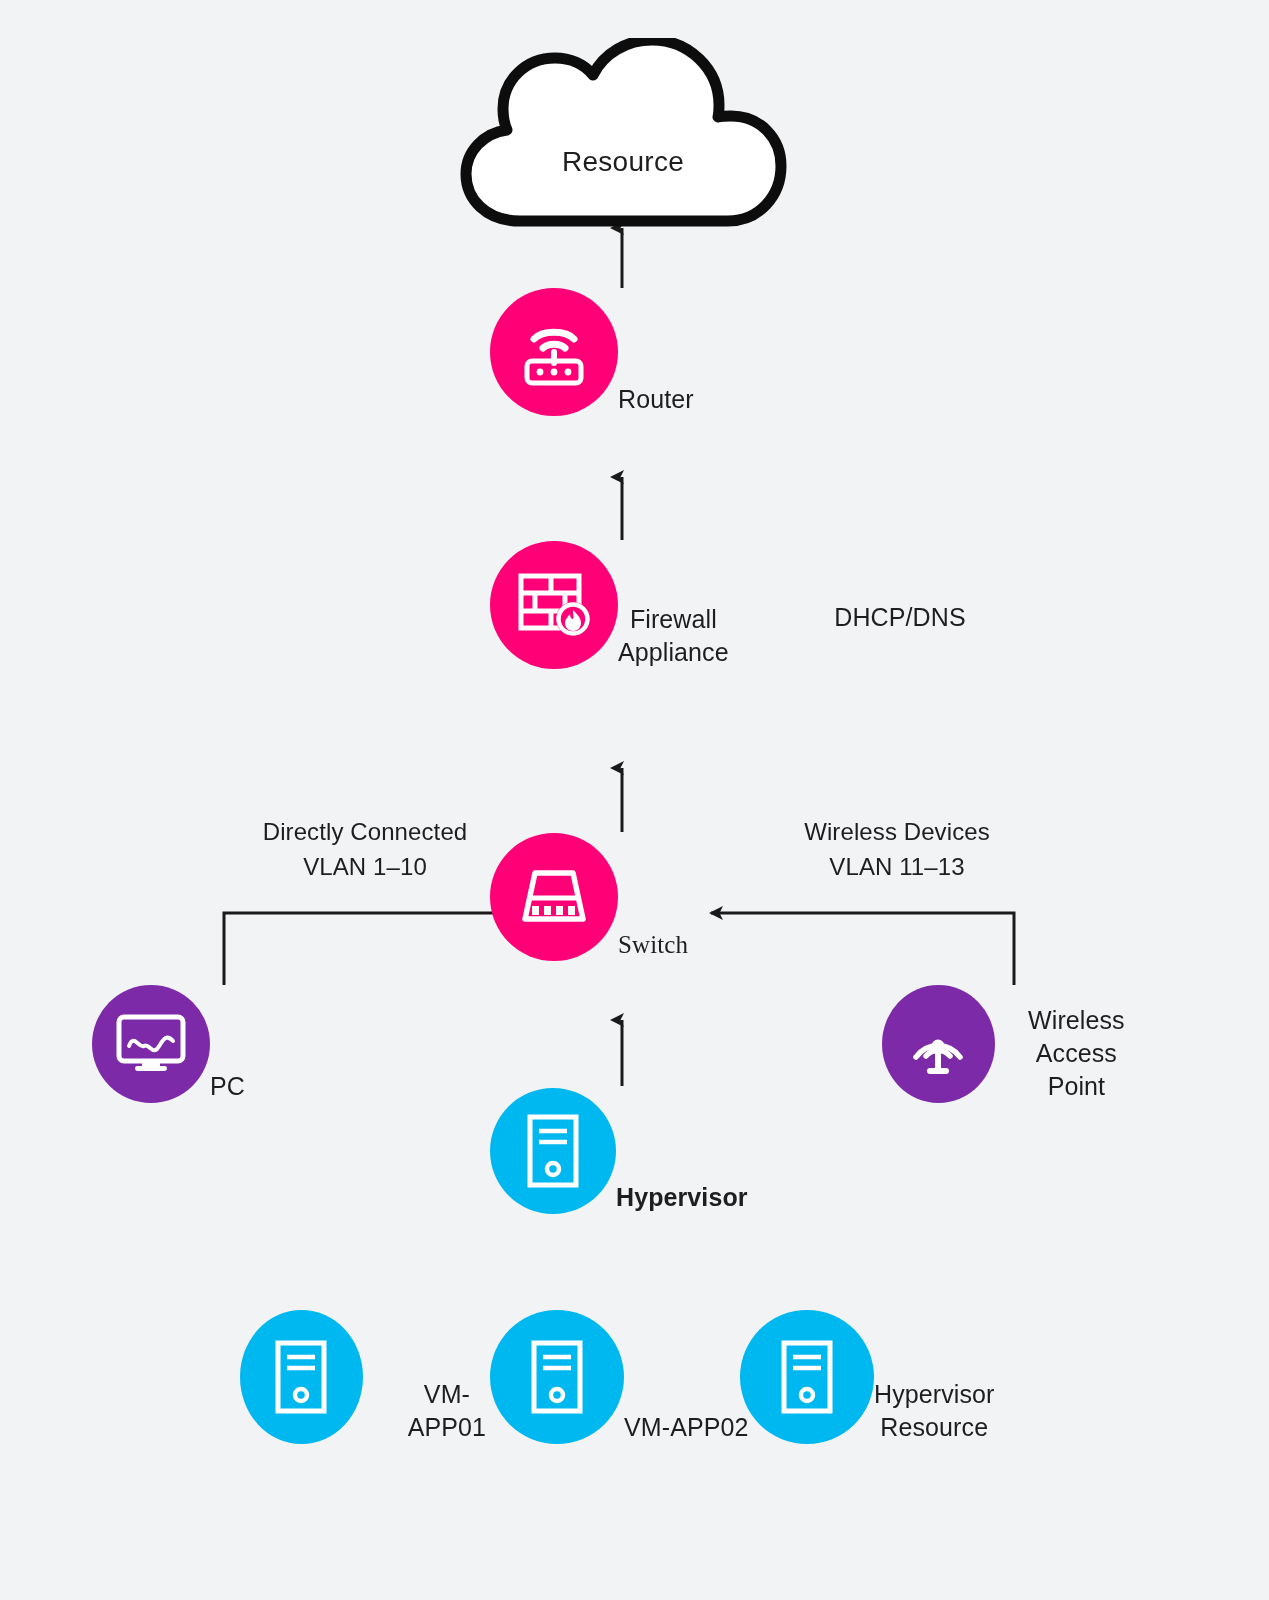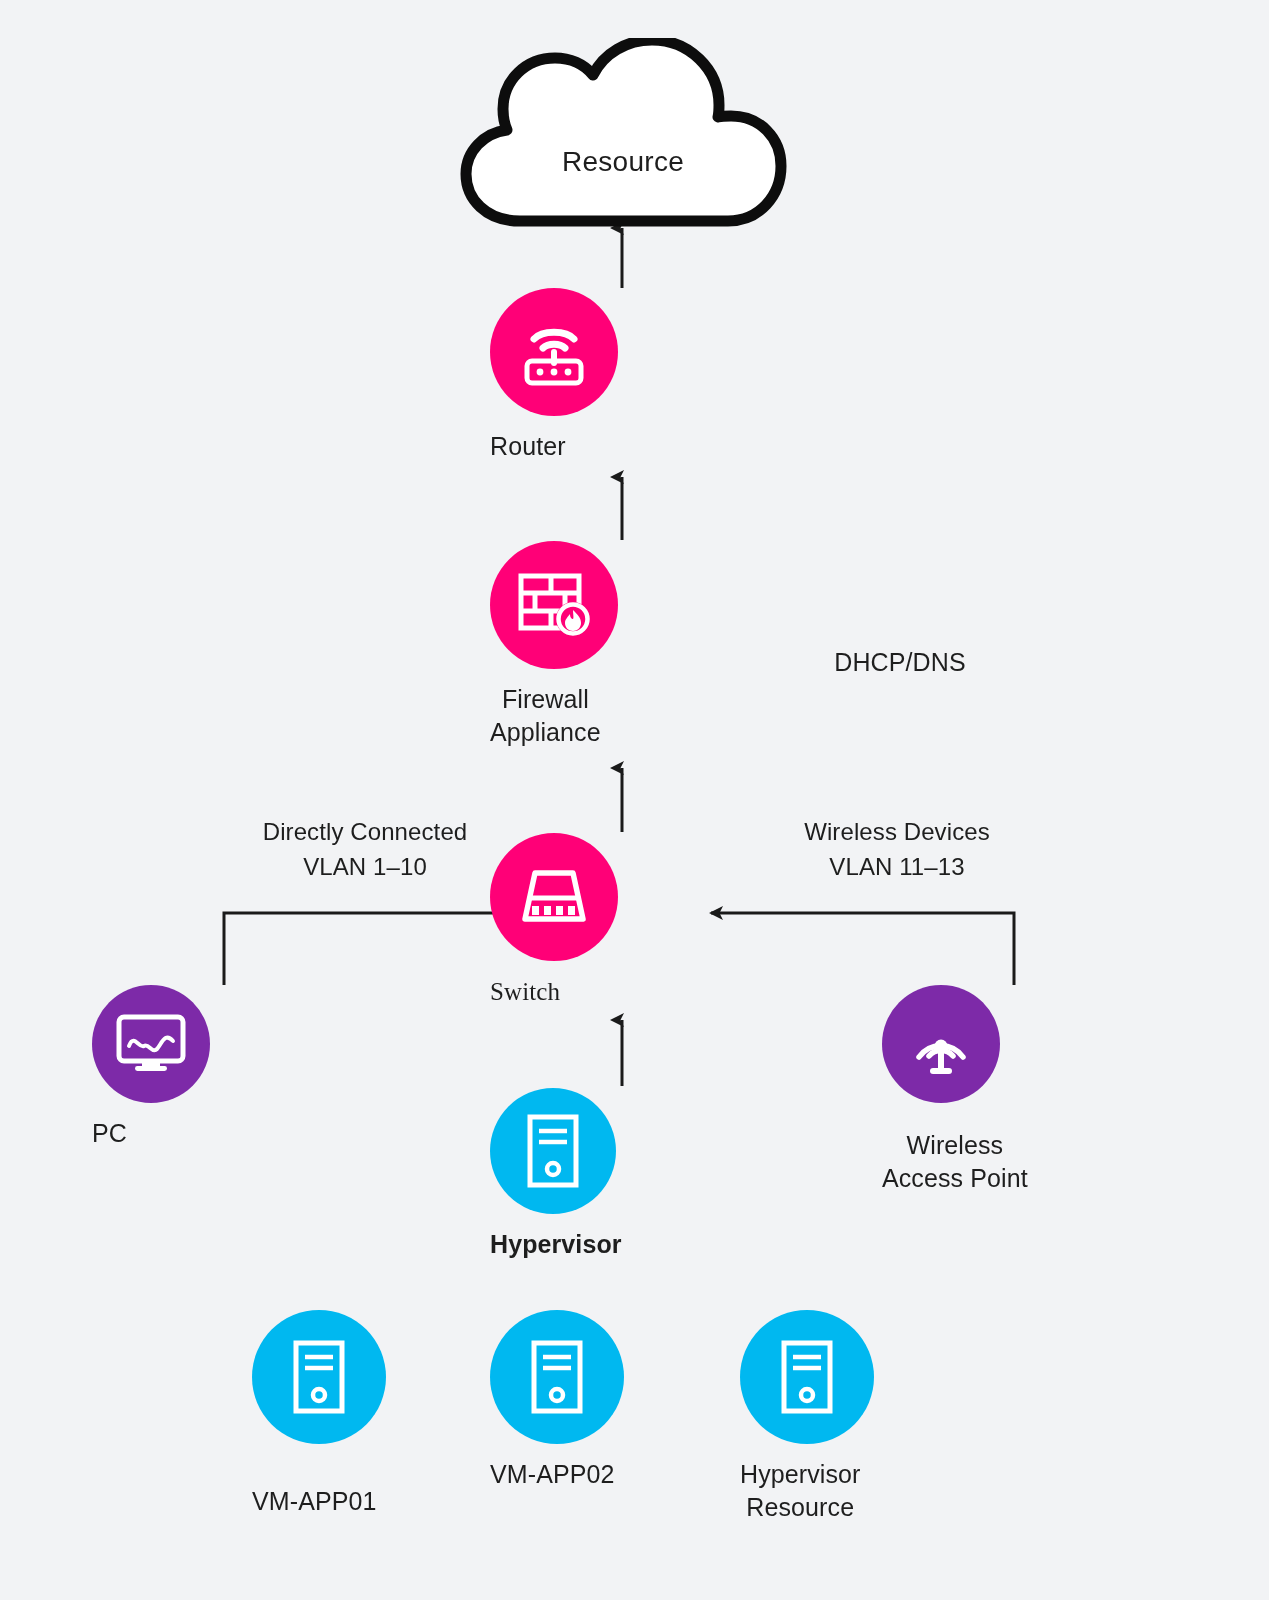--- a/index.html
+++ b/index.html
@@ -23,22 +23,22 @@
     position: absolute;
     left: 0;
     top: 0;
     width: 1269px;
     height: 1600px;
     pointer-events: none;
   }
   .node {
     position: absolute;
     display: flex;
-    flex-direction: column;
-    align-items: flex-start;
+    flex-direction: row;
+    align-items: flex-end;
   }
   .bubble {
     border-radius: 50%;
     display: flex;
     align-items: center;
     justify-content: center;
   }
   .node-label {
     margin-top: 14px;
     font-size: 25px;
@@ -54,21 +54,20 @@
     line-height: 35px;
     text-align: center;
     color: #1e1e1e;
     white-space: pre-line;
     font-weight: 400;
     letter-spacing: 0.1px;
   }
   .edge-label.plain {
     font-weight: 400;
     font-size: 25px;
-    margin-top: 45px;
   }
   .cloud-wrap {
     position: absolute;
     display: flex;
     align-items: center;
     justify-content: center;
   }
   .cloud-text {
     position: absolute;
     font-size: 28px;
@@ -220,21 +219,21 @@
       <svg width="58" height="76" viewBox="0 0 58 76">
         <rect x="6" y="4" width="46" height="68" fill="none" stroke="#fff" stroke-width="5"></rect>
         <line x1="15" y1="18" x2="43" y2="18" stroke="#fff" stroke-width="4.5"></line>
         <line x1="15" y1="29" x2="43" y2="29" stroke="#fff" stroke-width="4.5"></line>
         <circle cx="29" cy="56" r="6" fill="none" stroke="#fff" stroke-width="4.5"></circle>
       </svg>
     </div>
     <div class="node-label">Hypervisor</div>
   </div>
 
-  <div class="node" style="left:252px; top:1310px; width:264px;gap:27px;">
+  <div class="node" style="left:240px; top:1310px; width:264px;gap:27px;">
     <div class="bubble" style="width:134px; height:134px; background:#00b8f0;">
       <svg width="58" height="76" viewBox="0 0 58 76">
         <rect x="6" y="4" width="46" height="68" fill="none" stroke="#fff" stroke-width="5"></rect>
         <line x1="15" y1="18" x2="43" y2="18" stroke="#fff" stroke-width="4.5"></line>
         <line x1="15" y1="29" x2="43" y2="29" stroke="#fff" stroke-width="4.5"></line>
         <circle cx="29" cy="56" r="6" fill="none" stroke="#fff" stroke-width="4.5"></circle>
       </svg>
     </div>
     <div class="node-label">VM-APP01</div>
   </div>

